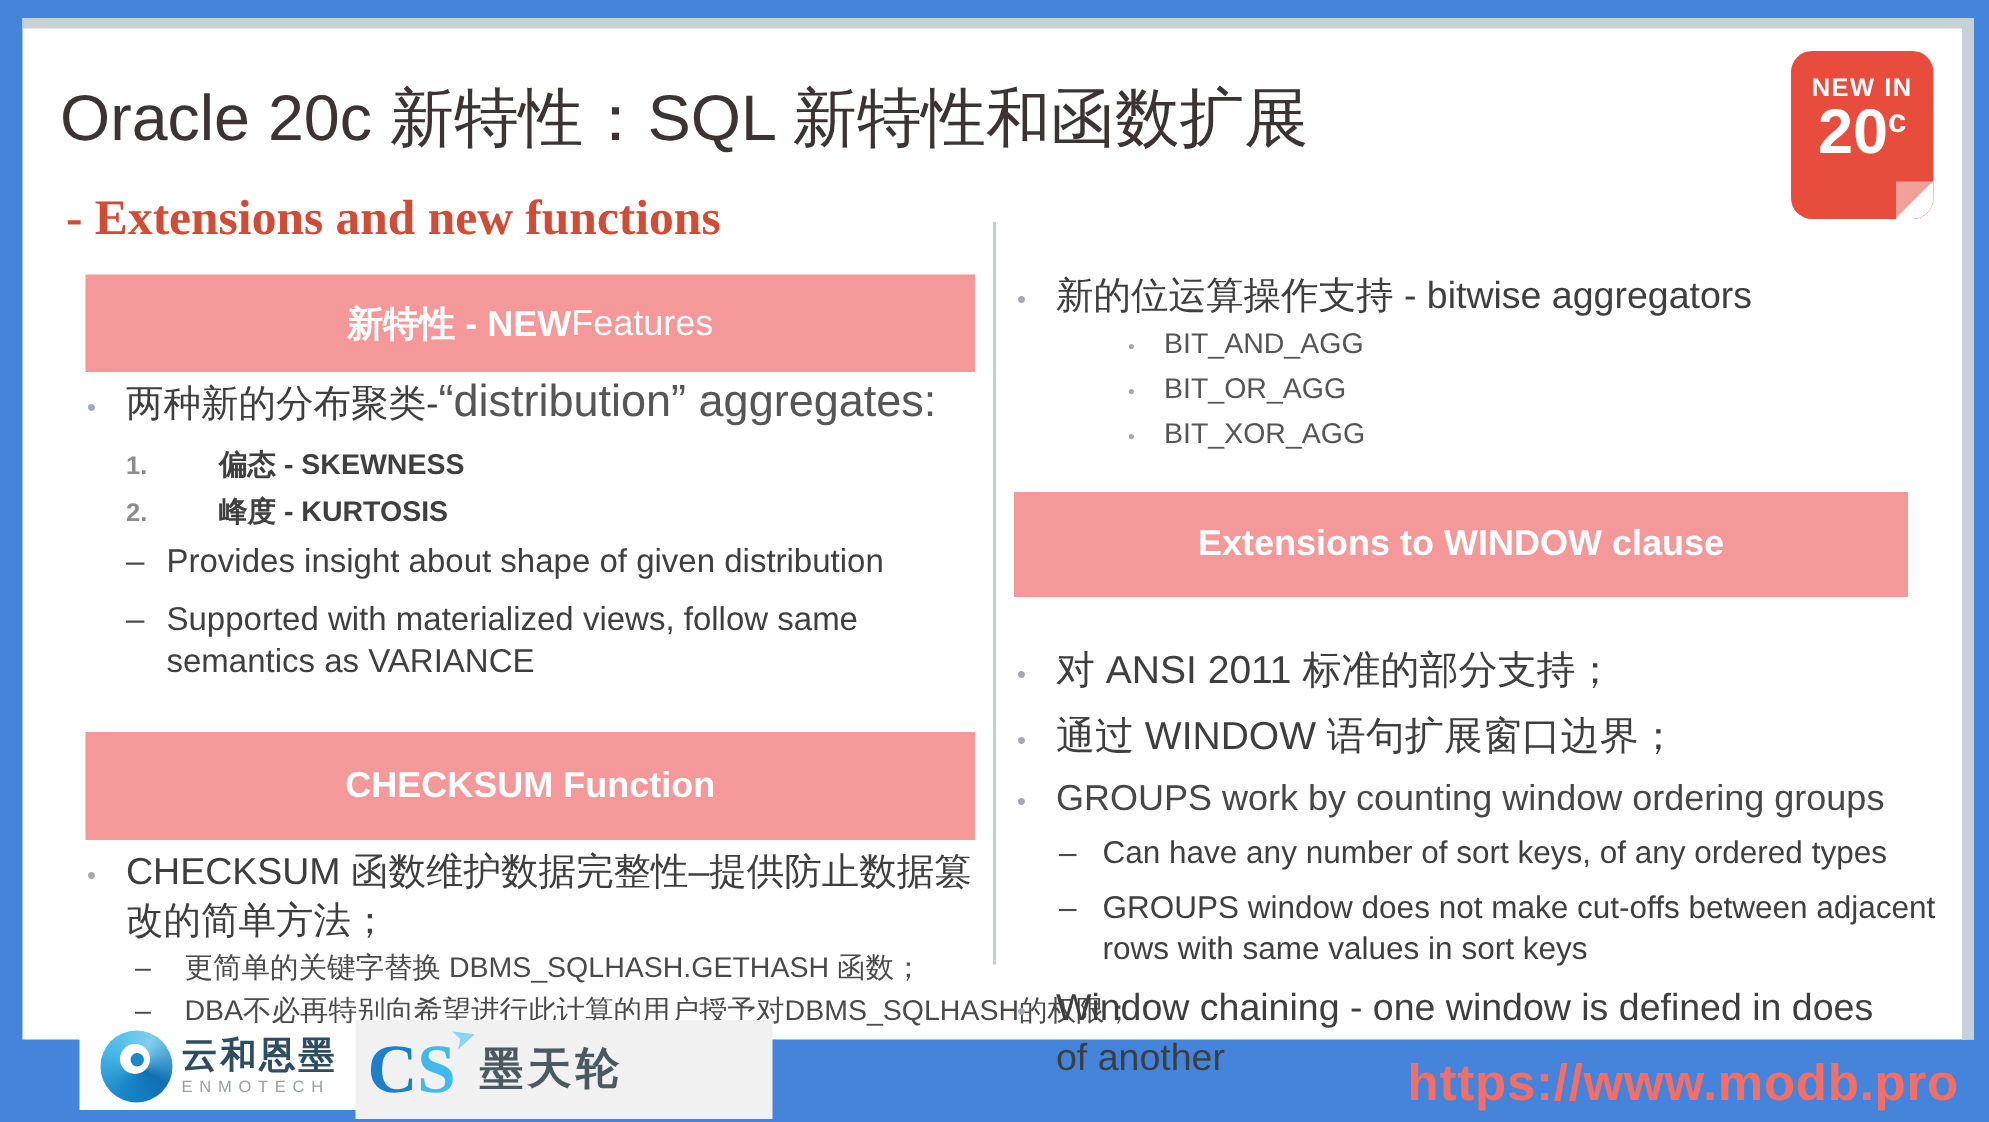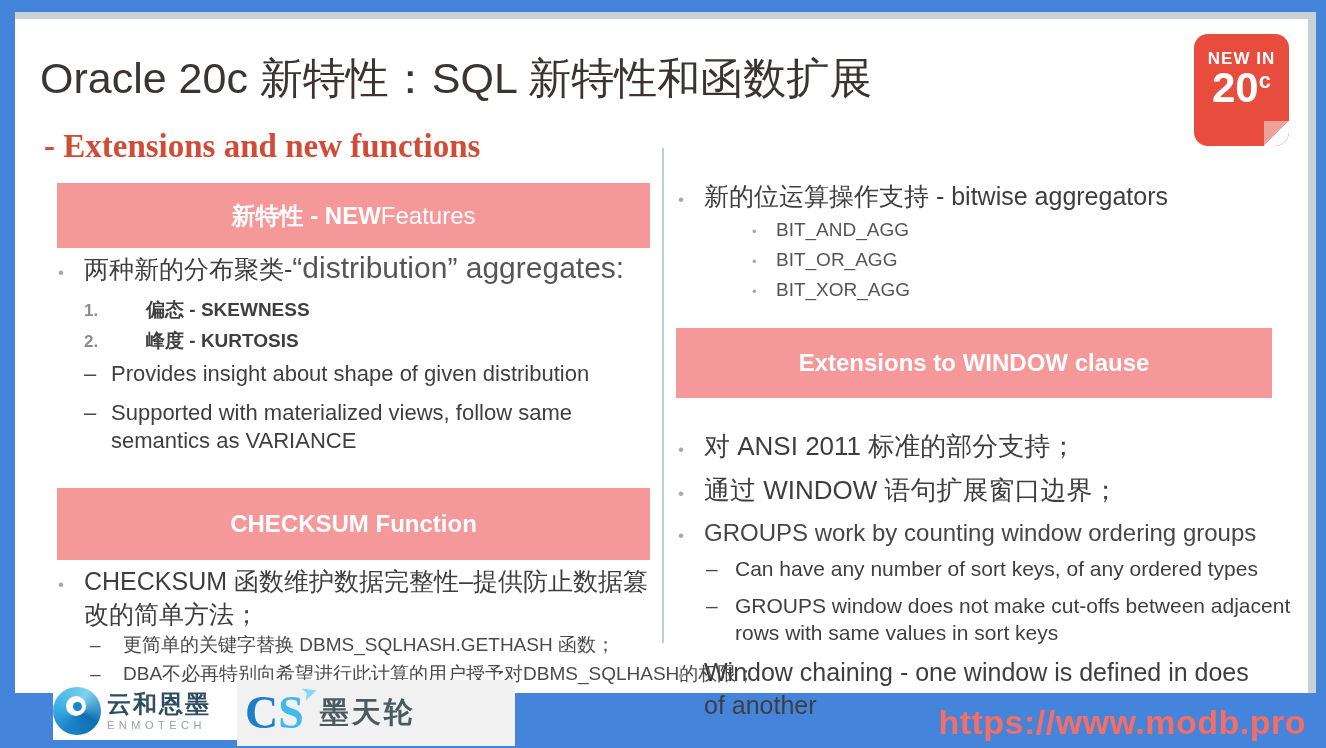--- a/index.html
+++ b/index.html
@@ -75,21 +75,21 @@
   .r3{top:519px;font-size:24px;color:#474747;}
   .rdash{left:706px;font-size:21px;color:#3F3F3F;}
   .rdash .dash{width:29px;}
   .rd1{top:557px;}
   .rd2{top:592px;width:590px;line-height:1.3;}
   .rlast{left:678px;top:656px;width:600px;font-size:25px;line-height:1.3;}
   .rlast .txt{max-width:545px;}
 
   
   .logo1{left:53px;top:682px;width:200px;height:58px;background:#ffffff;
-         display:flex;align-items:center;padding-left:0;}
+         display:flex;align-items:center;padding-left:14px;}
   .swirl{width:48px;height:48px;border-radius:50%;flex:none;
          background:conic-gradient(from 210deg,#1B86C8,#45B8E8,#7FD0EE,#0E6FB4,#1B86C8);
          position:relative;}
   .swirl::after{content:"";position:absolute;left:13px;top:9px;width:20px;height:20px;
                 border-radius:50%;background:#ffffff;}
   .swirl::before{content:"";position:absolute;left:20px;top:15px;width:9px;height:9px;
                  border-radius:50%;background:#1B86C8;z-index:1;}
   .l1text{margin-left:6px;line-height:1;}
   .l1name{font-size:24px;font-weight:bold;color:#2E4D63;letter-spacing:2px;white-space:nowrap;}
   .l1sub{font-size:11px;color:#98A0A6;letter-spacing:4.5px;margin-top:4px;}

